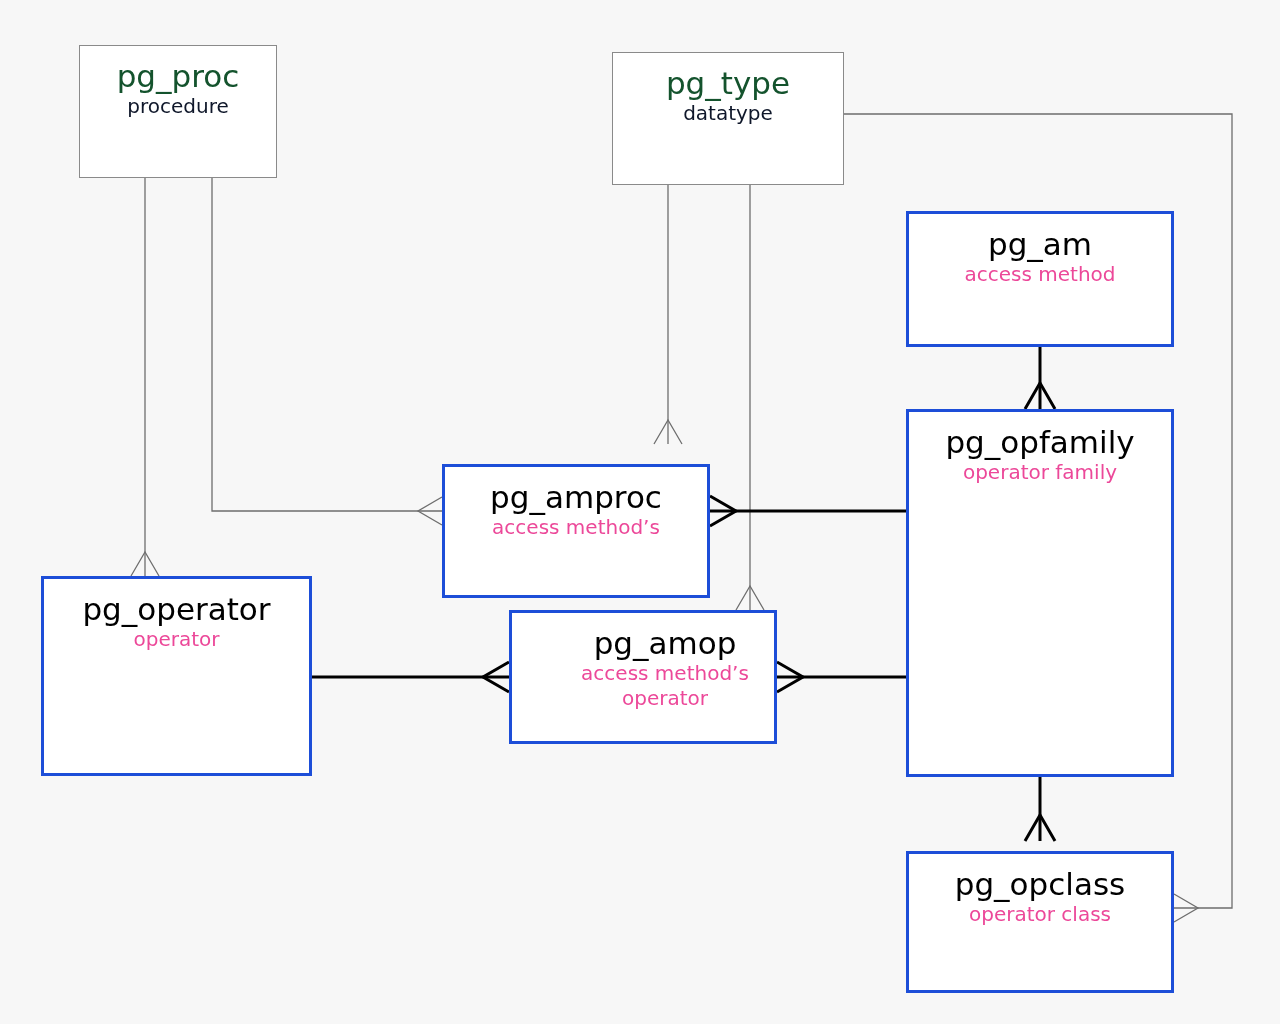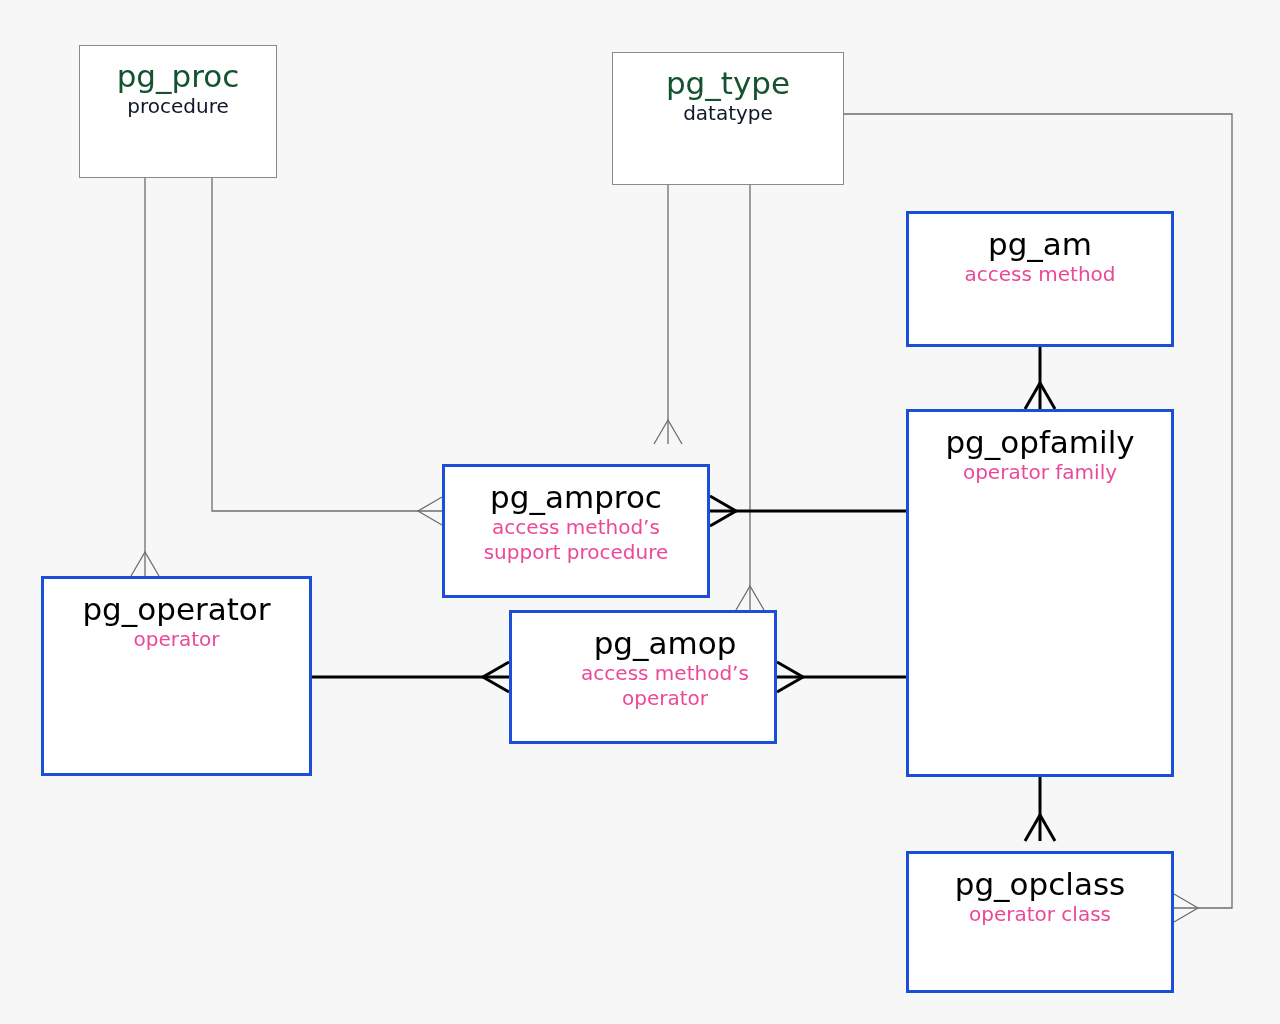--- a/index.html
+++ b/index.html
@@ -126,21 +126,20 @@
       <div class="node strong" style="left: 906px; top: 211px; width: 268px; height: 136px;">
         <div class="inner" style="top: 12px;">
           <span class="title">pg_am</span>
           <span class="subtitle">access method</span>
         </div>
       </div>
       <div class="node strong" style="left: 442px; top: 444px; width: 268px; height: 134px; margin-top: 20px;">
         <div class="inner" style="top: 12px;">
           <span class="title">pg_amproc</span>
           <span class="subtitle">access method’s</span>
-          <span class="subtitle">support procedure</span>
         </div>
       </div>
       <div class="node strong" style="left: 906px; top: 409px; width: 268px; height: 368px;">
         <div class="inner" style="top: 12px;">
           <span class="title">pg_opfamily</span>
           <span class="subtitle">operator family</span>
         </div>
       </div>
       <div class="node strong" style="left: 41px; top: 576px; width: 271px; height: 200px;">
         <div class="inner" style="top: 12px;">

